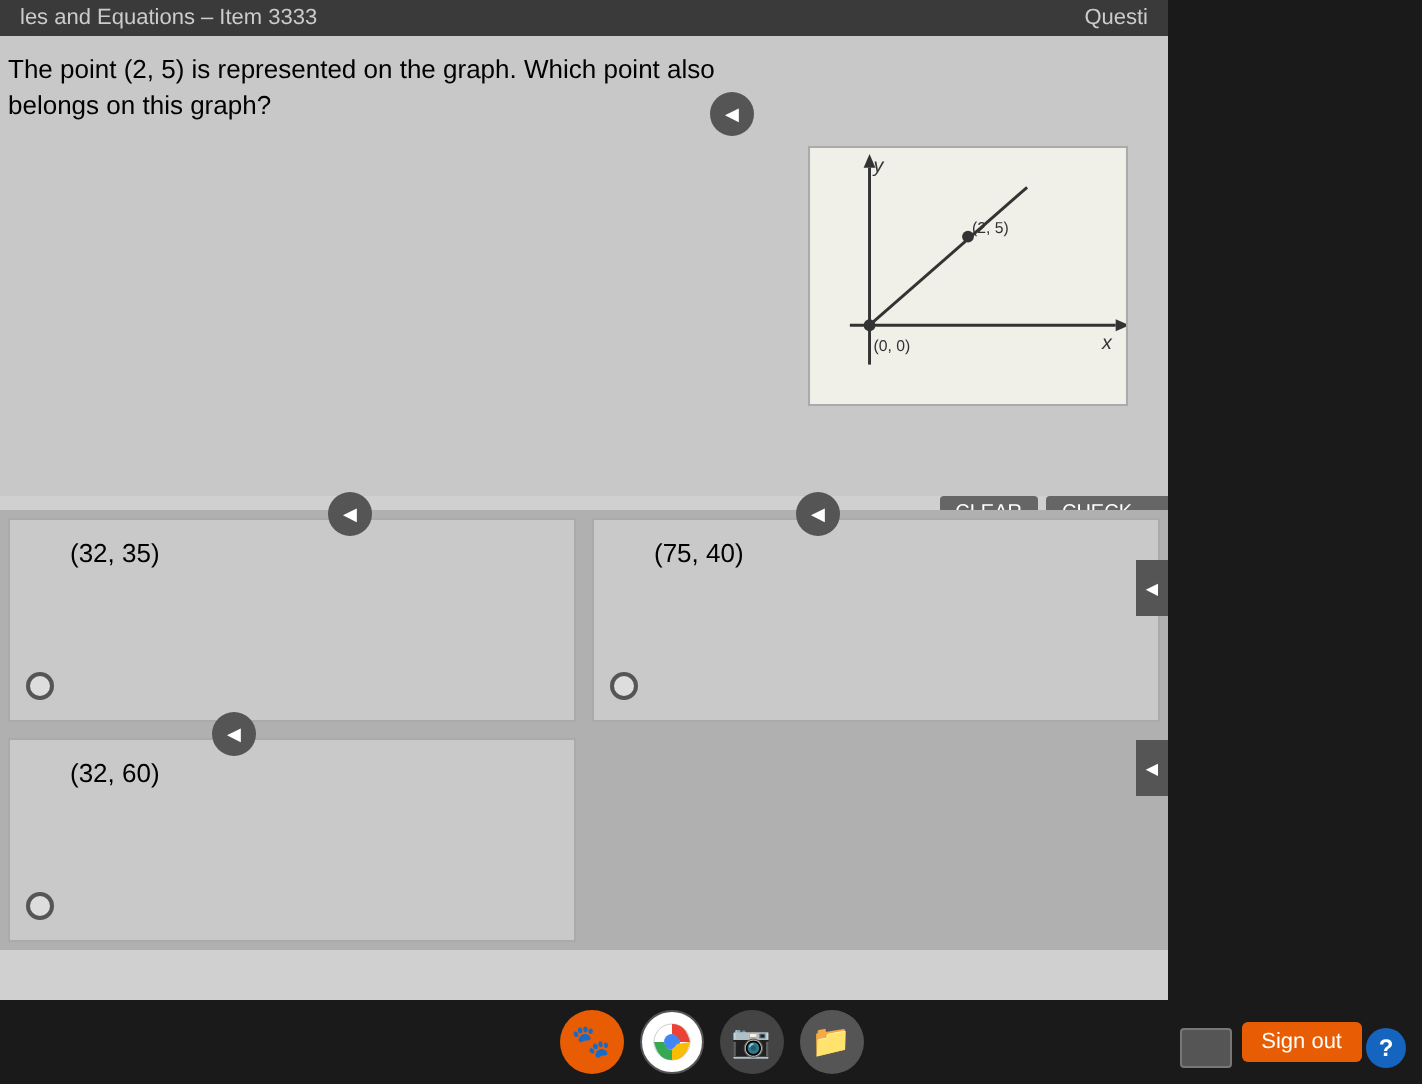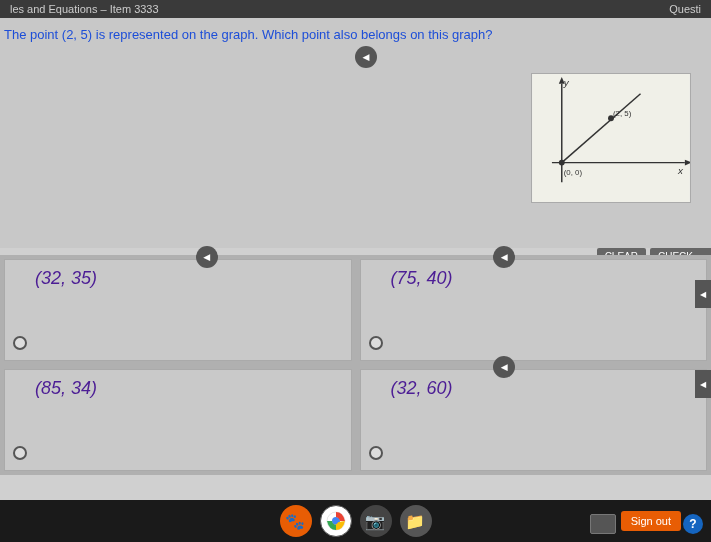--- a/index.html
+++ b/index.html
@@ -9,21 +9,21 @@
       background: #1a1a1a;
       font-family: Arial, sans-serif;
       overflow: hidden;
       position: relative;
     }
 
     
     .screen {
       position: absolute;
       top: 0; left: 0;
-      width: 711px;
+      width: 584px;
       height: 500px;
       background: #d0d0d0;
     }
 
     
     .top-bar {
       position: absolute;
       top: 0; left: 0; right: 0;
       height: 18px;
       background: #3a3a3a;
@@ -47,21 +47,21 @@
       position: absolute;
       top: 18px; left: 0; right: 0;
       height: 230px;
       background: #c8c8c8;
     }
 
     .question-text-area {
       position: absolute;
       top: 8px; left: 4px; right: 200px;
       font-size: 13px;
-      color: #1d4ed8;
+      color: #000000;
       line-height: 1.4;
     }
 
     
     .graph-container {
       position: absolute;
       top: 55px; right: 20px;
       width: 160px;
       height: 130px;
       background: #e8e8e8;
@@ -82,23 +82,22 @@
     .answer-option {
       position: relative;
       background: #c9c9c9;
       border: 1px solid #aaa;
       margin: 4px;
       padding: 8px 8px 8px 30px;
       min-height: 90px;
     }
 
     .answer-option-label {
-      font-size: 18px;
-      color: #4c1d95;
-      font-style: italic;
+      font-size: 13px;
+      color: #000000;
     }
 
     .radio-circle {
       position: absolute;
       left: 8px;
       bottom: 10px;
       width: 14px;
       height: 14px;
       border-radius: 50%;
       border: 2px solid #555;
@@ -275,24 +274,20 @@
     </div>
 
     <div class="answer-option" style="position:relative;">
       <div style="position:absolute; top:-14px; left:50%; margin-left:-40px; width:22px; height:22px; background:#555; border-radius:50%; display:flex; align-items:center; justify-content:center; cursor:pointer; z-index:10;">
         <span style="color:white; font-size:9px;">◀</span>
       </div>
       <span class="answer-option-label">(75, 40)</span>
       <div class="radio-circle"></div>
     </div>
 
-    <div class="answer-option" style="position:relative;">
-      <span class="answer-option-label">(85, 34)</span>
-      <div class="radio-circle"></div>
-    </div>
 
     <div class="answer-option" style="position:relative;">
       <div style="position:absolute; top:-14px; left:50%; margin-left:-40px; width:22px; height:22px; background:#555; border-radius:50%; display:flex; align-items:center; justify-content:center; cursor:pointer; z-index:10;">
         <span style="color:white; font-size:9px;">◀</span>
       </div>
       <span class="answer-option-label">(32, 60)</span>
       <div class="radio-circle"></div>
     </div>
 
   </div>

